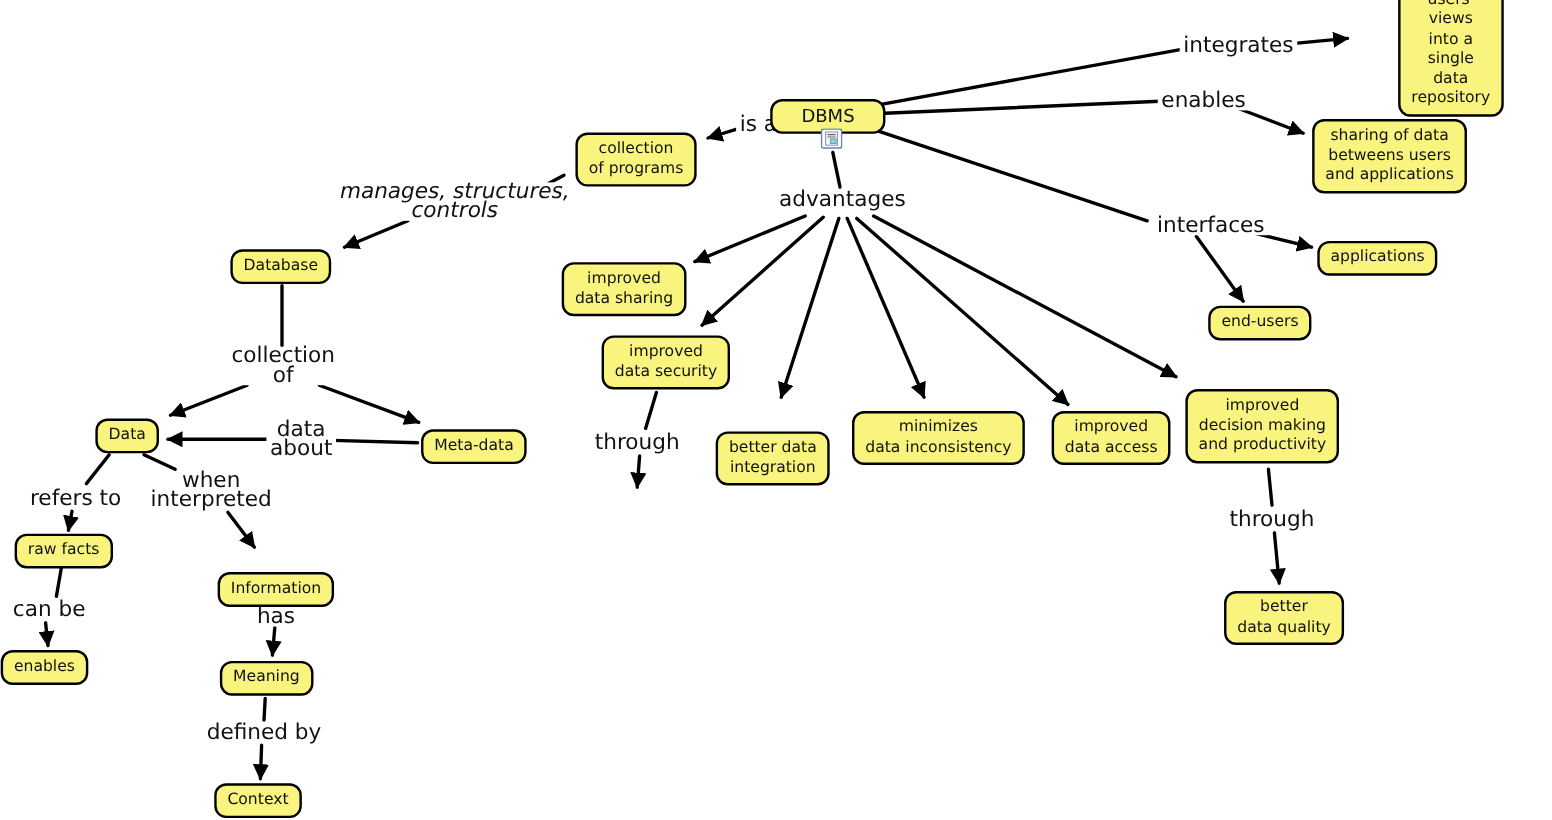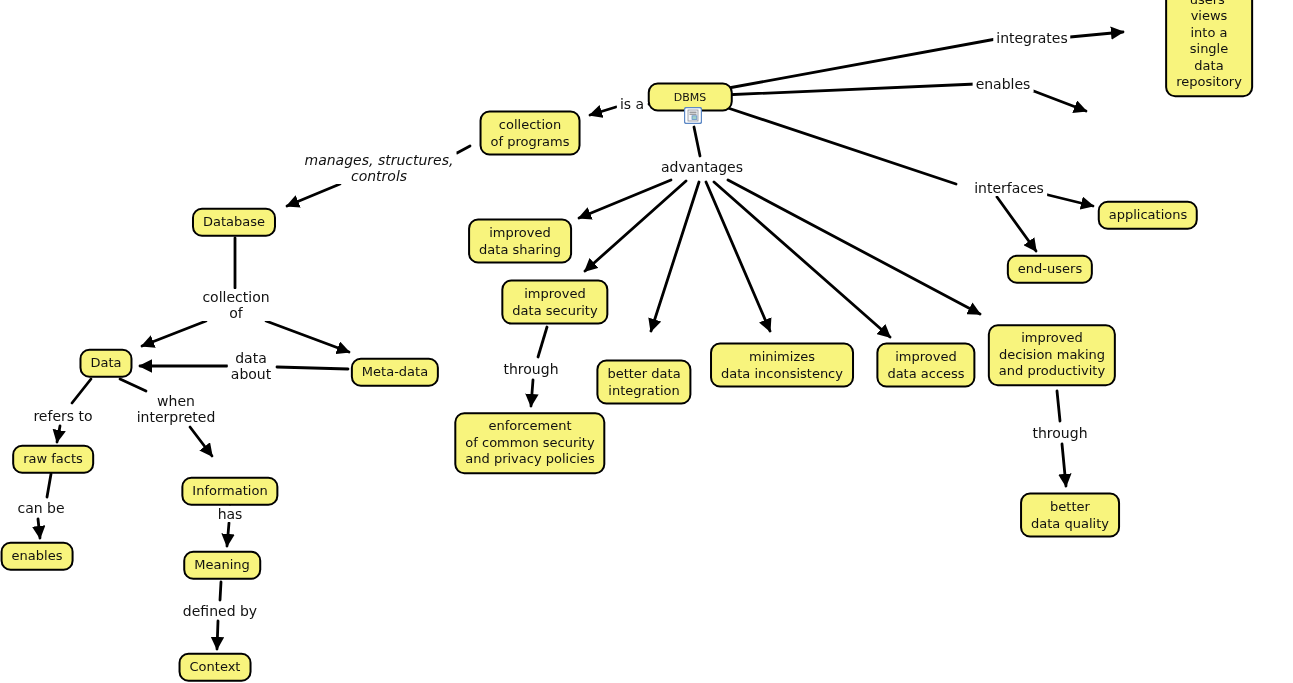--- a/index.html
+++ b/index.html
@@ -11,25 +11,25 @@
   .node {
     position:absolute; transform:translate(-50%,-50%);
     background:var(--node-fill,#F8F47D);
     border:2.5px solid var(--node-border,#000);
     border-radius:10px;
     padding:4px 9px;
     font-size:13px; line-height:16.5px; text-align:center;
     white-space:pre-line; color:var(--text-color,#111);
     z-index:2; box-sizing:border-box;
   }
-  #node-dbms { font-size:11px; padding:3px 24px; line-height:19px; }
+  #node-dbms { font-size:15px; padding:3px 24px; line-height:19px; }
   .edge-label {
     position:absolute; transform:translate(-50%,-50%);
     background:#ffffff; padding:0 3px;
-    font-size:14px; line-height:16px; text-align:center;
+    font-size:18px; line-height:16px; text-align:center;
     white-space:pre-line; color:var(--text-color,#111);
     z-index:1;
   }
   .resource-icon { position:absolute; z-index:3; cursor:pointer; }
 </style>
 </head>
 <body>
 
 <div class="canvas" style="background: rgb(255, 255, 255);">
 
@@ -82,20 +82,23 @@
     <rect x="0.5" y="0.5" width="17" height="16" rx="2" fill="#ffffff" stroke="#5b87c5" stroke-width="1.4"></rect>
     <rect x="4" y="3" width="10" height="11" fill="#f4f6fb" stroke="#8a8f99" stroke-width="0.8"></rect>
     <line x1="5.5" y1="5.2" x2="12.5" y2="5.2" stroke="#666" stroke-width="0.9"></line>
     <line x1="5.5" y1="7.2" x2="12.5" y2="7.2" stroke="#666" stroke-width="0.9"></line>
     <rect x="8" y="8.8" width="4.8" height="3.8" fill="#9fd0c8" stroke="#5b87c5" stroke-width="0.7"></rect>
   </svg>
 <div class="node" id="node-dbms" style="left: 690px; top: 97px;">DBMS</div>
     <div class="node" id="node-various-users-views" style="left: 1209px; top: 33px;">various users' views
 into a single
 data repository</div>
+    <div class="node" id="node-sharing-of-data" style="left: 1158px; top: 130px;">sharing of data
+betweens users
+and applications</div>
     <div class="node" id="node-collection-of-programs" style="left: 530px; top: 133px;">collection
 of programs</div>
     <div class="node" id="node-applications" style="left: 1148px; top: 215px;">applications</div>
     <div class="node" id="node-end-users" style="left: 1050px; top: 269px;">end-users</div>
     <div class="node" id="node-database" style="left: 234px; top: 222px;">Database</div>
     <div class="node" id="node-data" style="left: 106px; top: 363px;">Data</div>
     <div class="node" id="node-meta-data" style="left: 395px; top: 372px;">Meta-data</div>
     <div class="node" id="node-raw-facts" style="left: 53px; top: 459px; text-align: right;">raw facts</div>
     <div class="node" id="node-verified" style="left: 37px; top: 556px;">enables</div>
     <div class="node" id="node-information" style="left: 230px; top: 474px; margin-top: 17px;">Information</div>
@@ -107,23 +110,20 @@
 data security</div>
     <div class="node" id="node-better-data-integration" style="left: 644px; top: 361px; margin-top: 21px;">better data
 integration</div>
     <div class="node" id="node-minimizes-data-inconsistency" style="left: 782px; top: 365px;">minimizes
 data inconsistency</div>
     <div class="node" id="node-improved-data-access" style="left: 926px; top: 365px;">improved
 data access</div>
     <div class="node" id="node-improved-decision-making" style="left: 1052px; top: 355px;">improved
 decision making
 and productivity</div>
-    <div class="node" id="node-enforcement-policies" style="left: 530px; top: 443px;">enforcement
-of common security
-and privacy policies</div>
     <div class="node" id="node-better-data-quality" style="left: 1070px; top: 515px;">better
 data quality</div>
     <div class="edge-label" style="left: 632px; top: 104px;">is a</div>
     <div class="edge-label" style="left: 1032px; top: 38px;">integrates</div>
     <div class="edge-label" style="left: 1003px; top: 84px;">enables</div>
     <div class="edge-label" style="left: 993px; top: 188px; margin-left: 16px;">interfaces</div>
     <div class="edge-label" style="left: 702px; top: 167px;">advantages</div>
     <div class="edge-label" style="left: 379px; top: 168px; font-style: italic;">manages, structures,
 controls</div>
     <div class="edge-label" style="left: 236px; top: 305px;">collection

